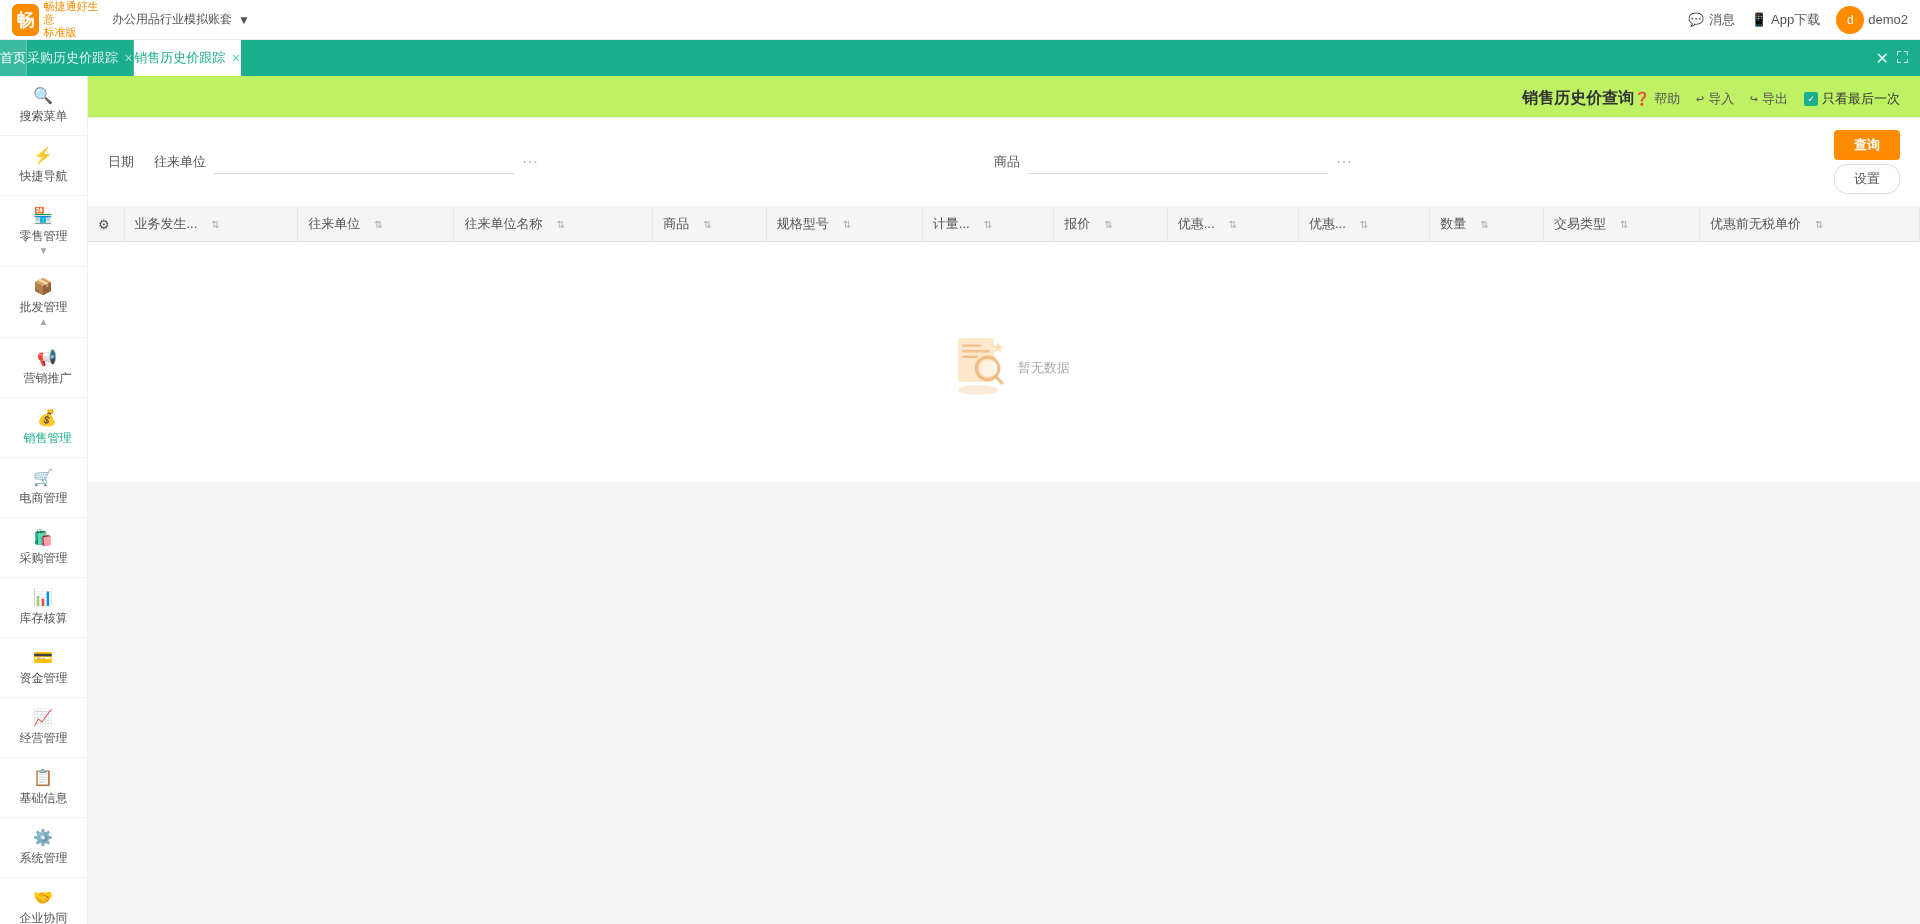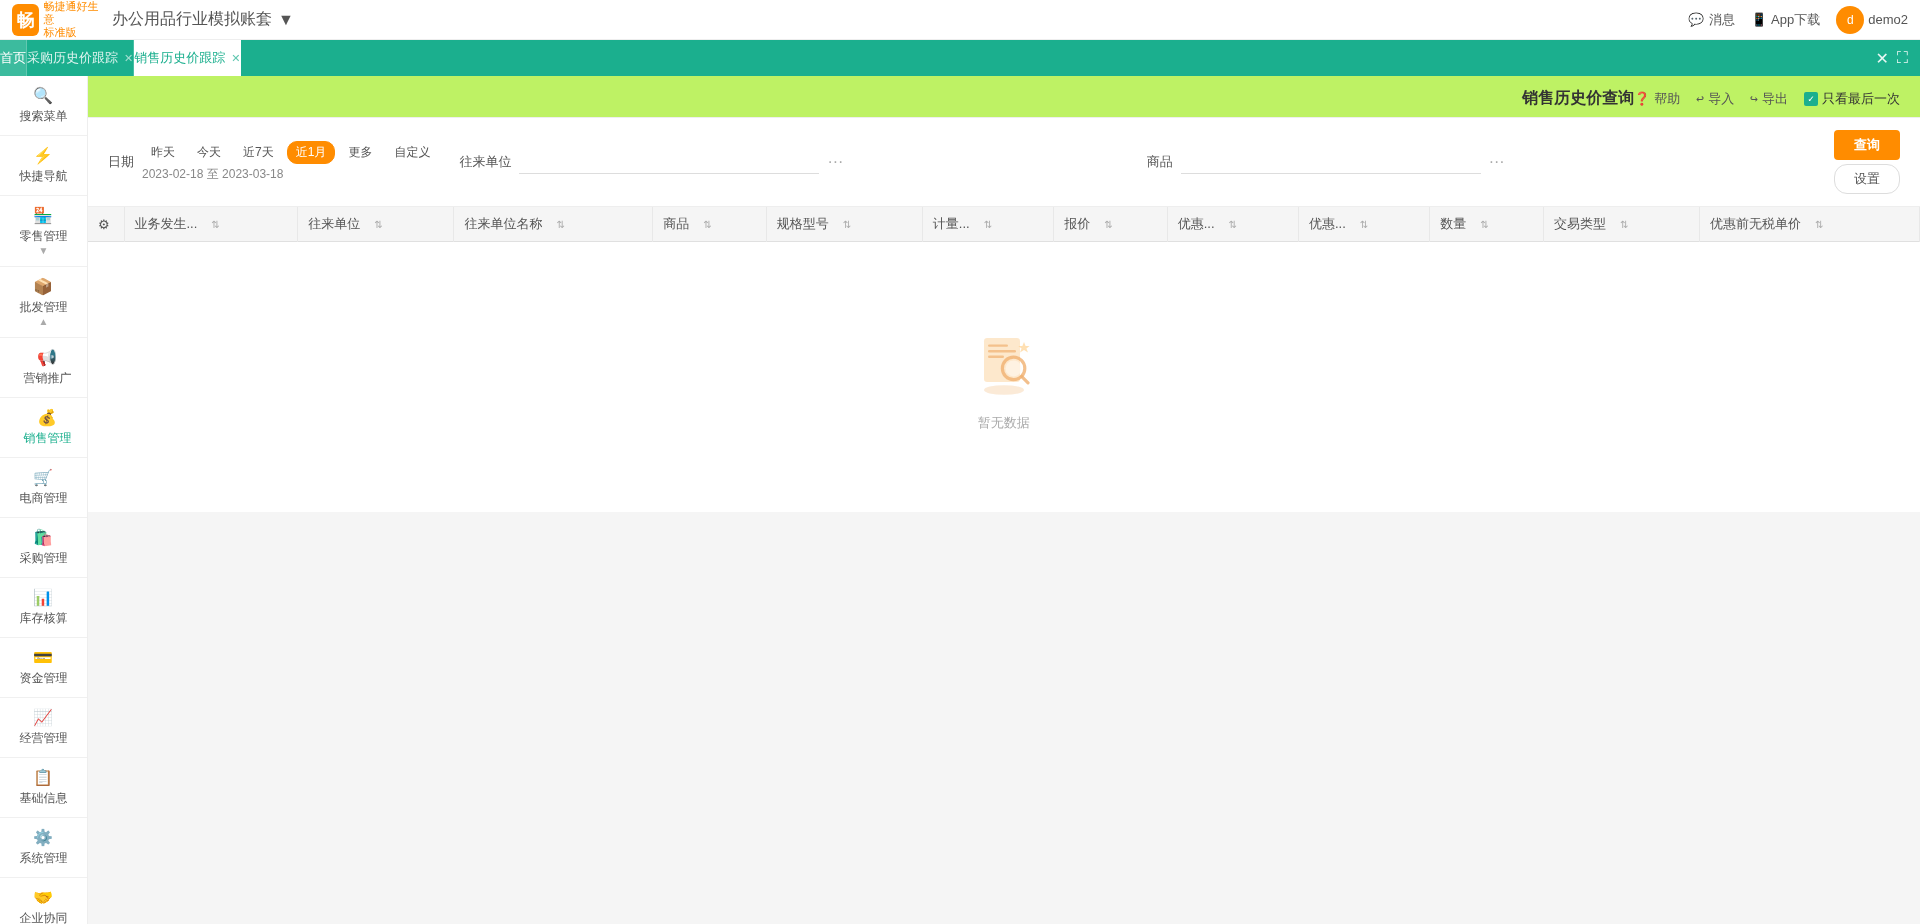--- a/index.html
+++ b/index.html
@@ -26,21 +26,21 @@
       width: 32px; height: 32px;
       background: #ff8c00;
       border-radius: 6px;
       display: flex; align-items: center; justify-content: center;
       color: #fff; font-size: 18px; font-weight: bold;
       margin-right: 4px;
     }
     #topbar .logo-text { font-size: 11px; color: #ff8c00; line-height: 1.2; }
     #topbar .app-selector {
       display: flex; align-items: center; gap: 6px;
-      color: #555; font-size: 16px; padding: 0 12px; cursor: pointer;
+      color: #555; font-size: 12px; padding: 0 12px; cursor: pointer;
       flex: 1;
     }
     #topbar .top-right {
       display: flex; align-items: center; gap: 16px; color: #555;
     }
     #topbar .top-right .item {
       display: flex; align-items: center; gap: 4px; cursor: pointer; font-size: 13px;
     }
     #topbar .avatar {
       width: 28px; height: 28px; border-radius: 50%; background: #ff8c00;
@@ -222,21 +222,21 @@
     .sort-icon { color: #aaa; font-size: 10px; }
     .settings-th { width: 36px; text-align: center; }
     .data-table tbody td {
       padding: 8px 10px;
       border-bottom: 1px solid #f0f0f0;
       border-right: 1px solid #f0f0f0;
     }
 
     
     .empty-state {
-      display: flex; flex-direction: column; align-items: center;
+      display: flex; flex-direction: row; align-items: center;
       justify-content: center; padding: 80px 0;
     }
     .empty-icon-svg { width: 80px; height: 80px; }
     .empty-text { color: #aaa; font-size: 13px; margin-top: 12px; }
 
     
     ::-webkit-scrollbar { width: 6px; height: 6px; }
     ::-webkit-scrollbar-track { background: #f1f1f1; }
     ::-webkit-scrollbar-thumb { background: #ccc; border-radius: 3px; }
   </style>
@@ -374,31 +374,20 @@
         <label class="checkbox-label">
           <div class="checkbox-checked">✓</div>
           <span>只看最后一次</span>
         </label>
       </div>
     </div>
 
     <div class="filter-area">
       <div class="filter-group">
         <span class="filter-label">日期</span>
-        <div>
-          <div class="date-btns">
-            <span class="date-btn">昨天</span>
-            <span class="date-btn">今天</span>
-            <span class="date-btn">近7天</span>
-            <span class="date-btn active">近1月</span>
-            <span class="date-btn">更多</span>
-            <span class="date-btn">自定义</span>
-          </div>
-          <div class="date-range">2023-02-18 至 2023-03-18</div>
-        </div>
       </div>
 
       <div class="filter-group" style="flex:1;">
         <span class="filter-label">往来单位</span>
         <input class="filter-input" type="text" style="flex: 1 1 0%; max-width: 300px;">
         <span class="filter-dots">···</span>
       </div>
 
       <div class="filter-group" style="flex:1;">
         <span class="filter-label">商品</span>

